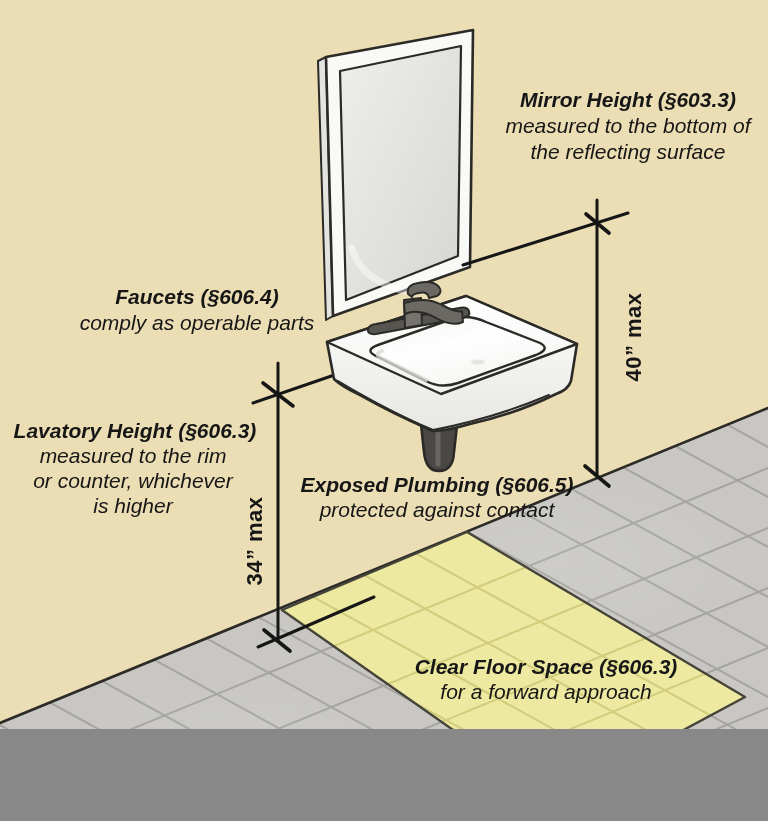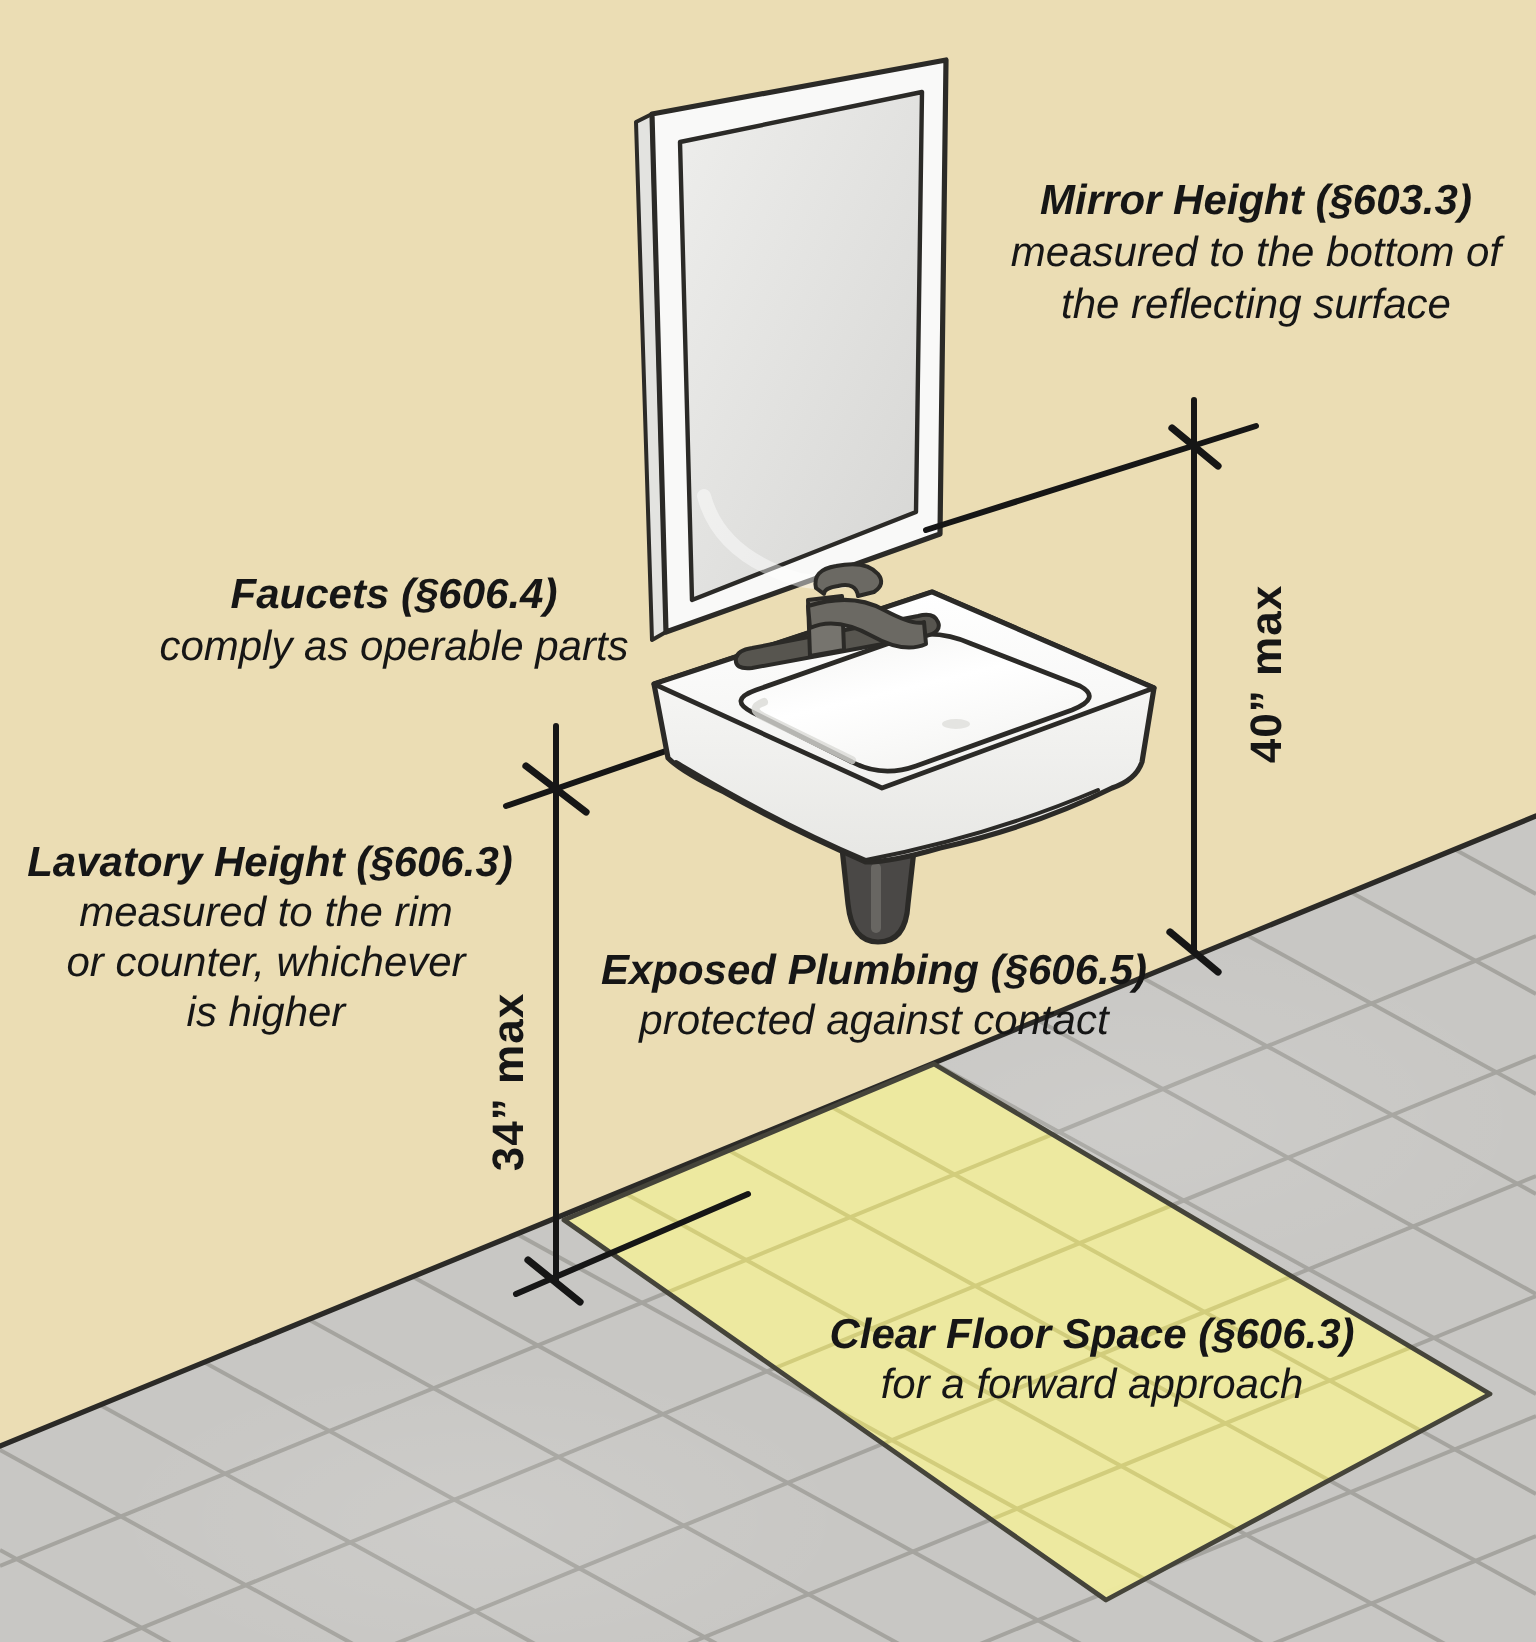--- a/index.html
+++ b/index.html
@@ -1,16 +1,16 @@
 <!DOCTYPE html>
 <html><head>
 <meta charset="utf-8">
 <style>
   html,body{margin:0;padding:0;background:#888;}
-  .stage{width:768px;height:821px;position:relative;overflow:hidden;}
+  .stage{width:768px;height:729px;position:relative;overflow:hidden;}
   svg{display:block;}
   .outline{stroke:#2b2a27;stroke-linejoin:round;stroke-linecap:round;}
   .tile{stroke:#a5a49f;stroke-width:2;fill:none;}
   .ytile{stroke:#d2cd7c;stroke-width:2;fill:none;}
   .dim{stroke:#161616;stroke-width:3;stroke-linecap:round;fill:none;}
   .tick{stroke:#161616;stroke-width:3.6;stroke-linecap:round;}
   .t-title{font:italic 700 21px "Liberation Sans",sans-serif;fill:#161616;}
   .t-body{font:italic 400 21px "Liberation Sans",sans-serif;fill:#161616;}
   .t-dim{font:700 22px "Liberation Sans",sans-serif;fill:#161616;letter-spacing:.5px;}
   text{text-anchor:middle;}

